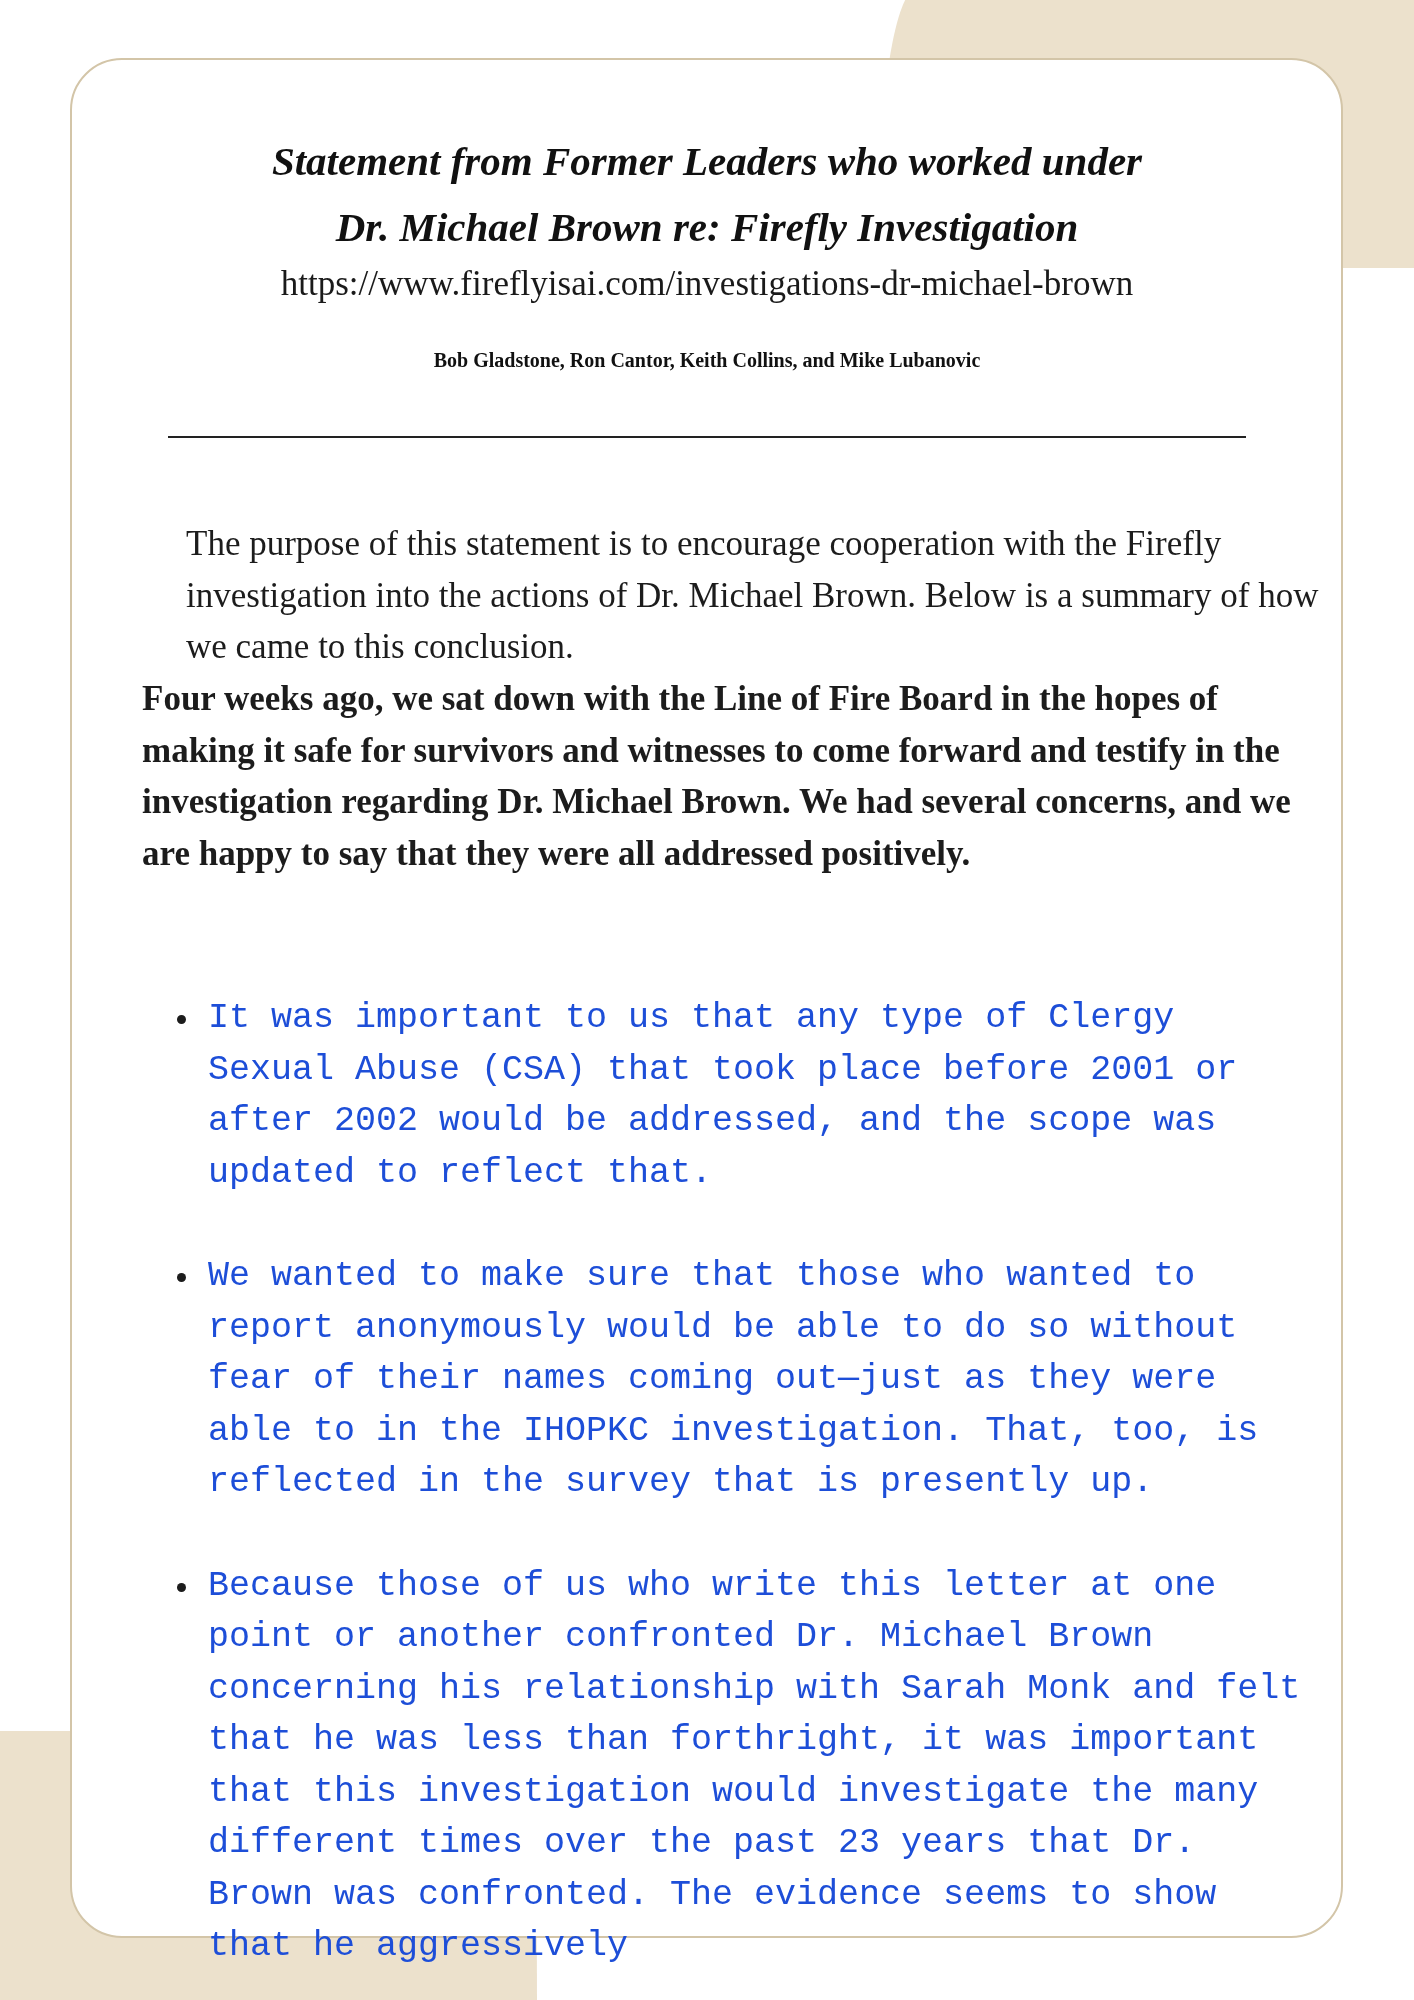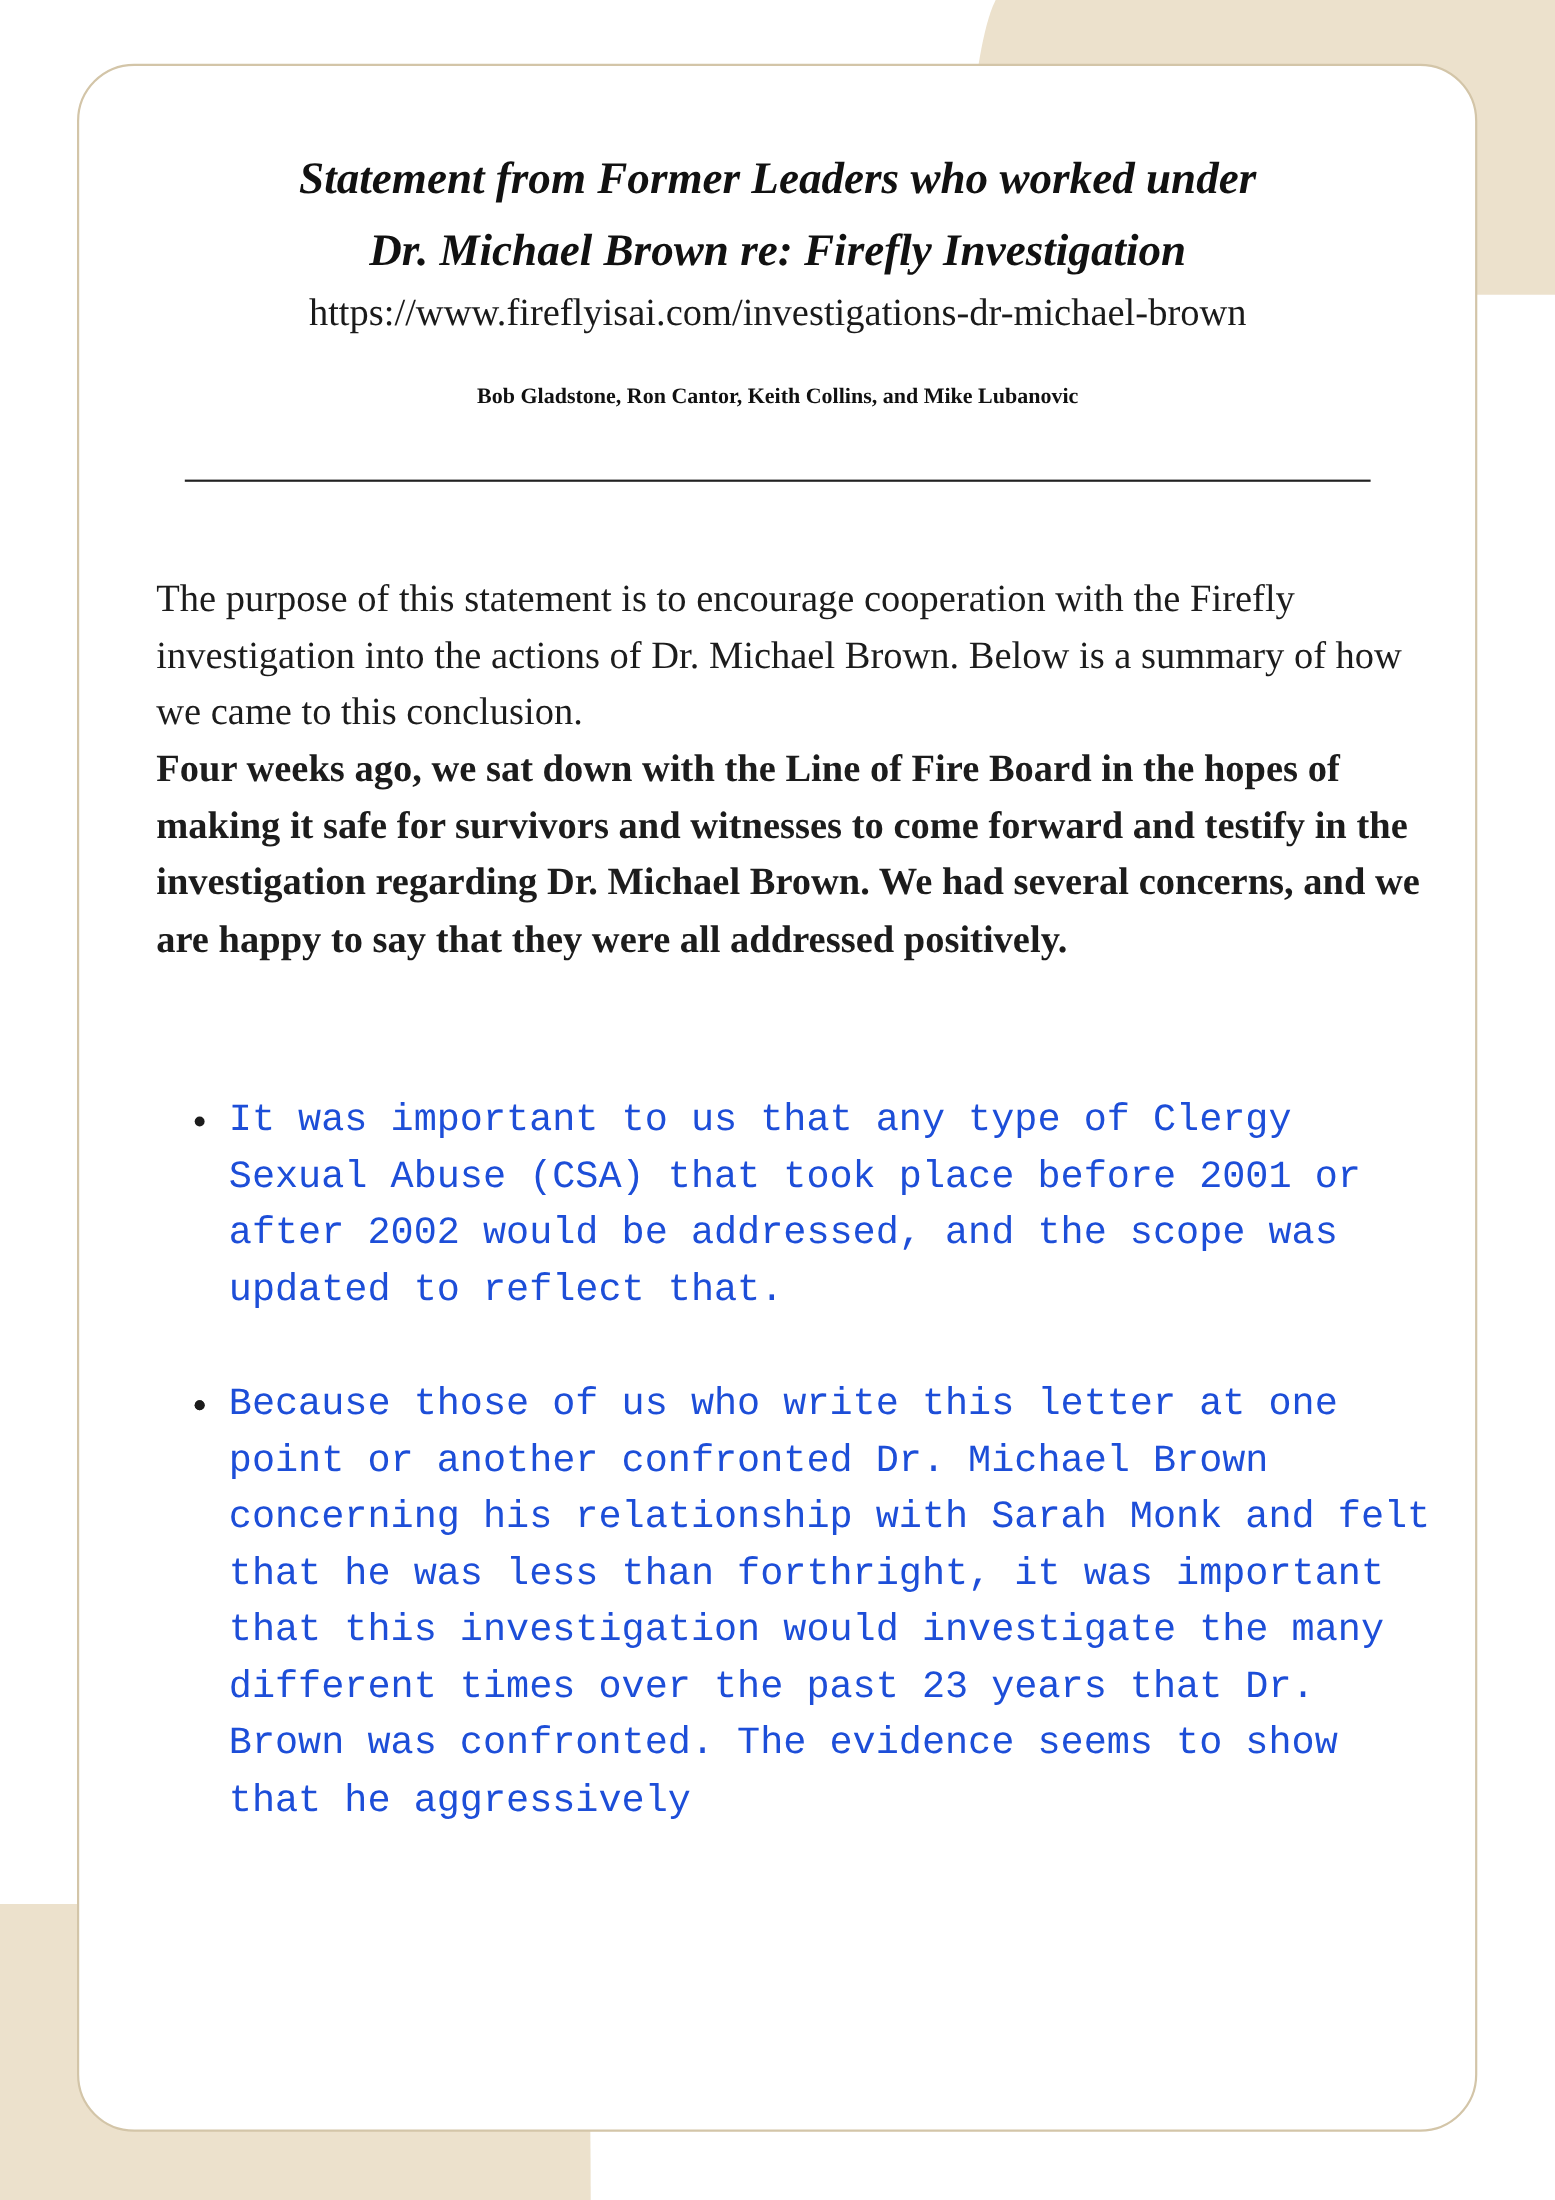--- a/index.html
+++ b/index.html
@@ -42,21 +42,21 @@
     text-align:center; font-weight:bold; font-size:20px; line-height:40px; color:#111;
   }
   .divider {
     position:absolute; left:168px; width:1078px; top:436px; height:0;
     border-top:2px solid #222;
   }
   .body-text {
     position:absolute; left:142px; width:1160px;
     font-size:35px; line-height:51.5px; color:#1c1c1c;
   }
-  .p1 { top:518px; }
+  .p1 { top:518px;margin-left:44px; }
   .p2 { top:673px;font-weight:bold; }
   .bullets {
     position:absolute; left:142px; width:1160px; top:983px;
     margin:10px; padding:0; list-style:none;
     font-size:35px; line-height:51.5px; color:#1d4ed8;font-family:Liberation Mono, monospace;
   }
   .bullets li { position:relative; padding-left:56px; margin-bottom:52px; }
   .bullets li .dot {
     position:absolute; left:25px; top:22px; width:9px; height:9px;
     border-radius:50%; background:#1c1c1c;
@@ -84,18 +84,19 @@
 <div class="body-text p1">The purpose of this statement is to encourage cooperation with the Firefly investigation into the actions of Dr. Michael Brown. Below is a summary of how we came to this conclusion.</div>
 <div class="body-text p2">Four weeks ago, we sat down with the Line of Fire Board in the hopes of making it safe for survivors and witnesses to come forward and testify in the investigation regarding Dr. Michael Brown. We had several concerns, and we are happy to say that they were all addressed positively.</div>
 
 <ul class="bullets">
   <li>
     <span class="dot"></span>
     <span>It was important to us that any type of Clergy Sexual Abuse (CSA) that took place before 2001 or after 2002 would be addressed, and the scope was updated to reflect that.</span>
   </li>
   <li>
     <span class="dot"></span>
+    <span>We wanted to make sure that those who wanted to report anonymously would be able to do so without fear of their names coming out—just as they were able to in the IHOPKC investigation. That, too, is reflected in the survey that is presently up.</span>
   </li>
   <li>
     <span class="dot"></span>
     <span>Because those of us who write this letter at one point or another confronted Dr. Michael Brown concerning his relationship with Sarah Monk and felt that he was less than forthright, it was important that this investigation would investigate the many different times over the past 23 years that Dr. Brown was confronted. The evidence seems to show that he aggressively</span>
   </li>
 </ul>
 
 </body></html>

